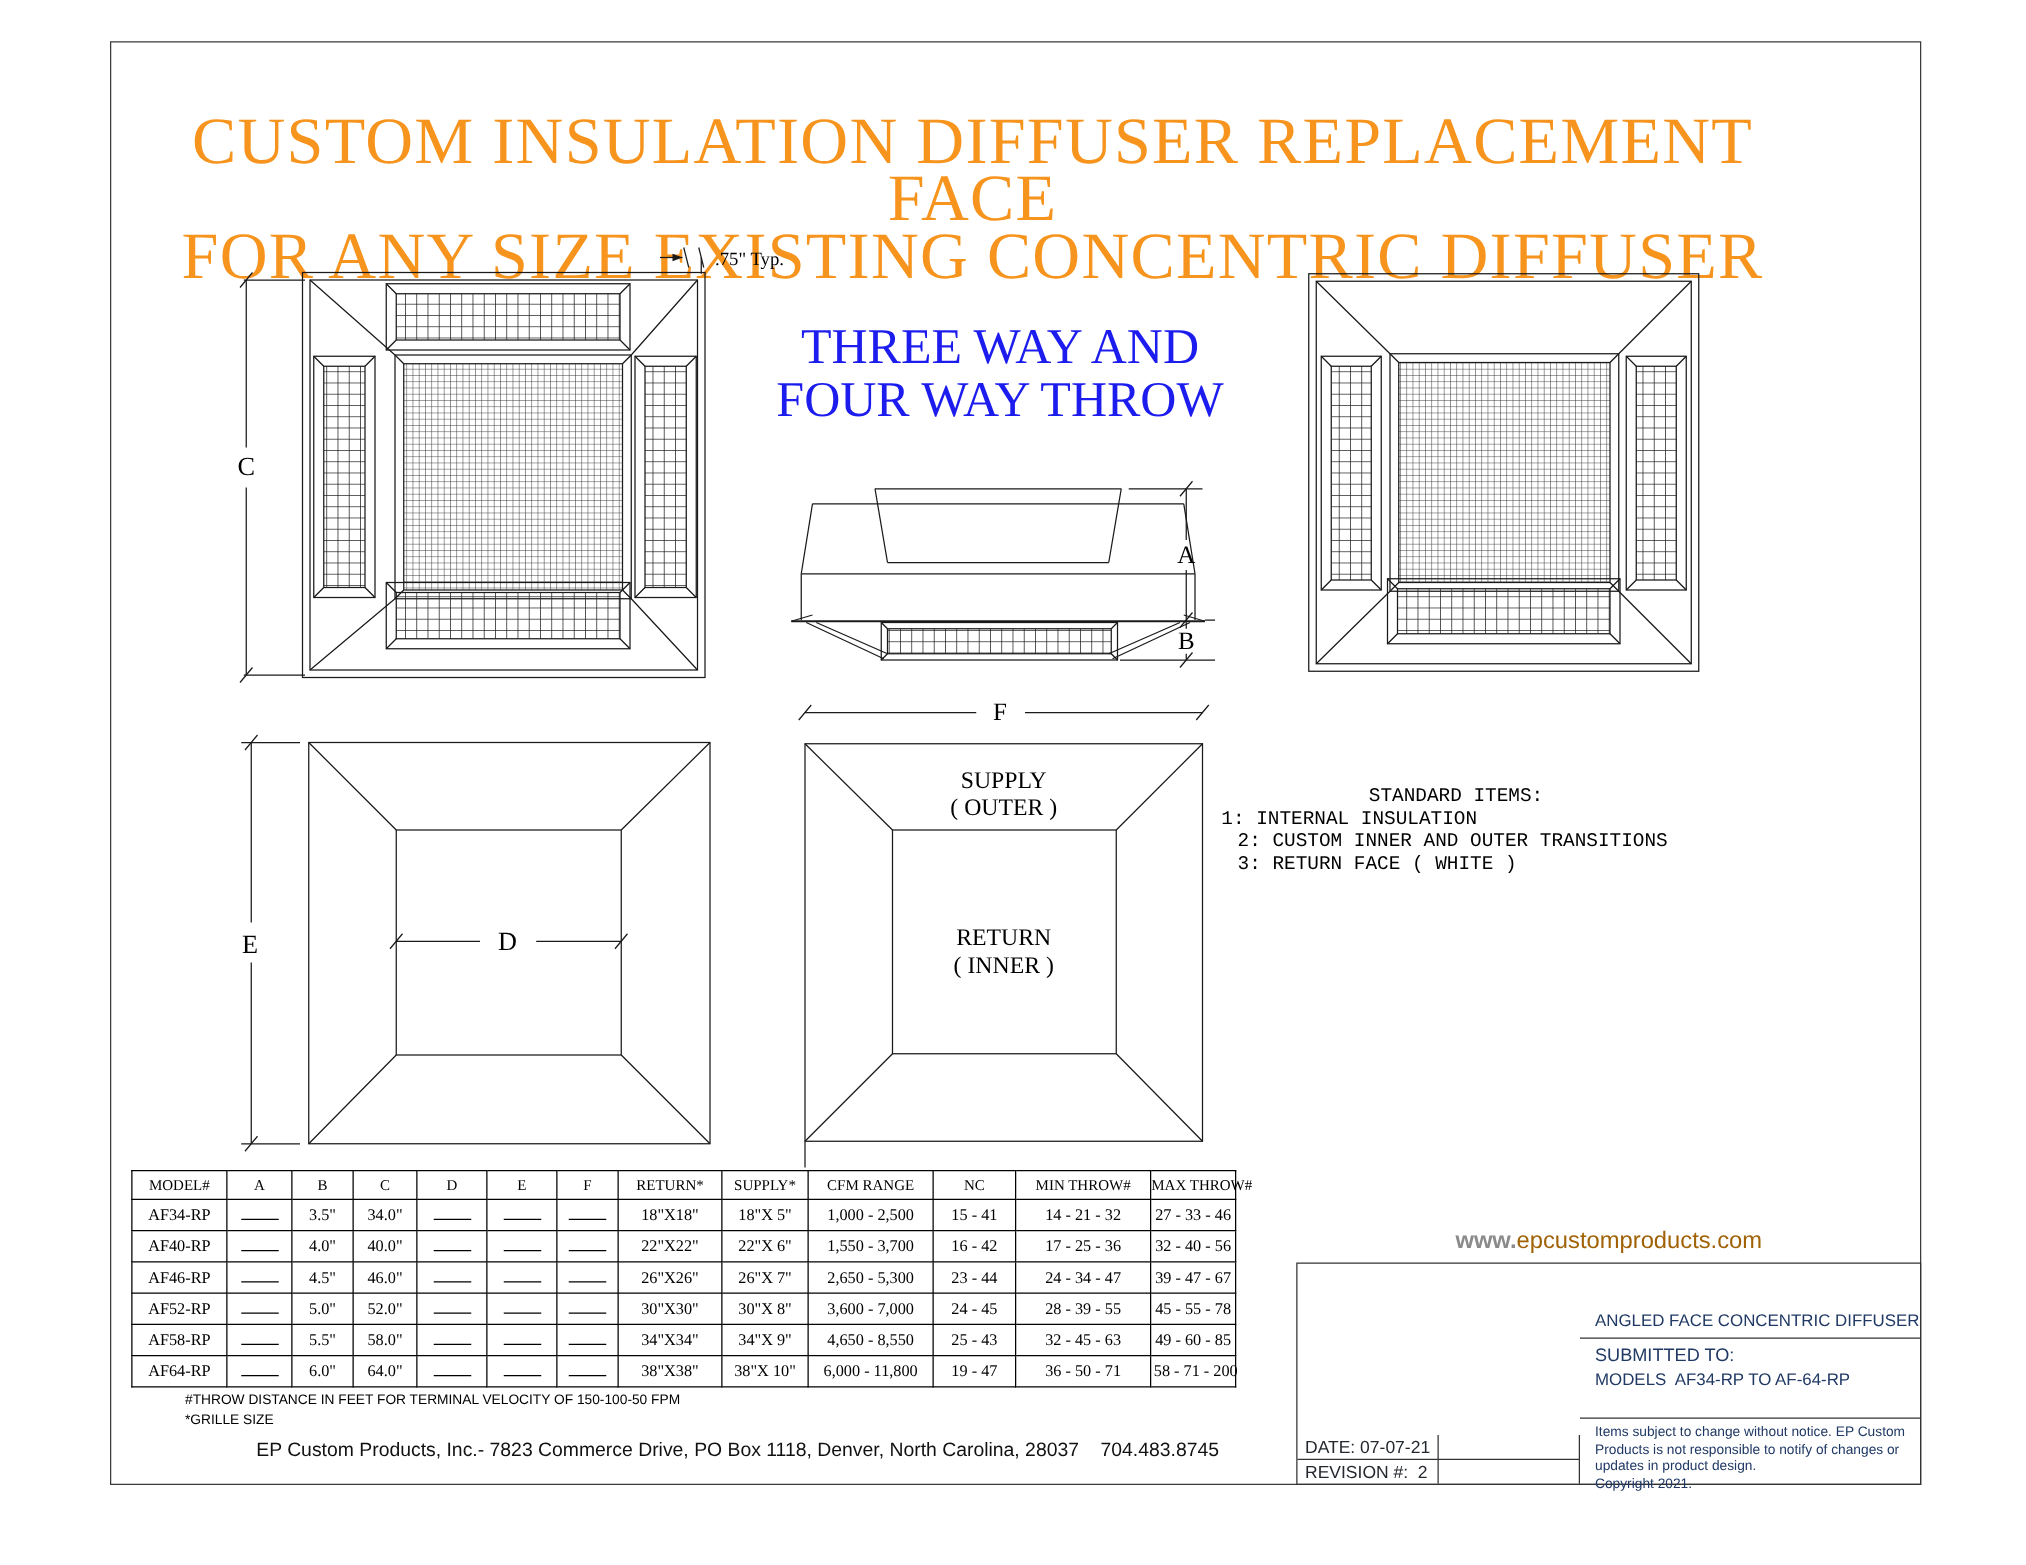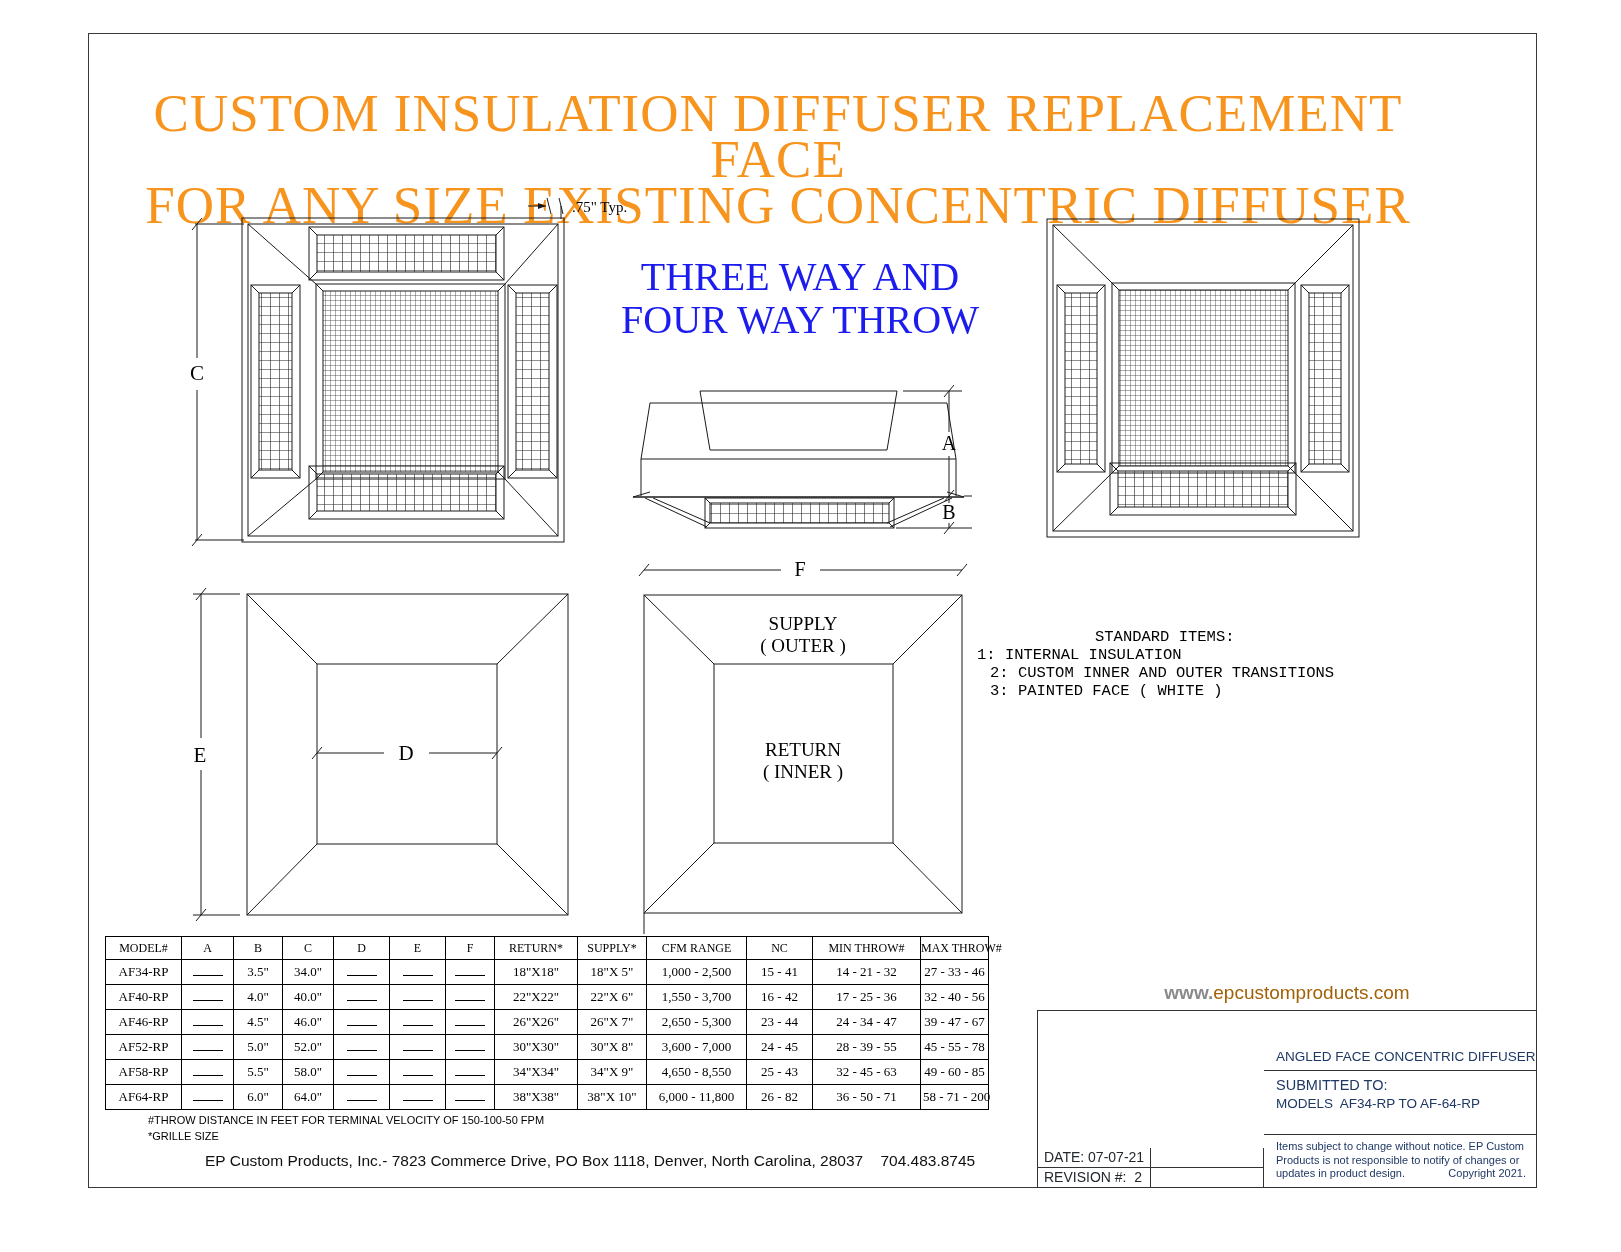--- a/index.html
+++ b/index.html
@@ -48,21 +48,21 @@
   .tb-rev{position:absolute;left:0;top:157px;width:113px;height:19px;border-right:1px solid #333;
           font-size:14px;padding:1px 0 0 6px;color:#23272e;white-space:pre;}
   .tb-rev-empty{position:absolute;left:113px;top:157px;width:113px;height:19px;
                 border-right:1px solid #333;}
   .tb-doc-title{position:absolute;left:226px;top:0;width:272px;height:60px;border-bottom:1px solid #333;
                 padding:7px 0 0 12px;color:#1F3864;font-size:13.5px;line-height:15.5px;white-space:pre;}
   .tb-submitted{position:absolute;left:226px;top:60px;width:272px;height:64px;border-bottom:1px solid #333;
                 padding:6px 0 0 12px;font-size:14.5px;color:#1F3864;}
   .tb-disclaimer{position:absolute;left:226px;top:124px;width:272px;height:52px;
                  padding:5px 10px 0 12px;font-size:11px;line-height:13.5px;color:#1F3864;}
-  .tb-disclaimer .l3{display:flex;justify-content:space-between;}
+  .tb-disclaimer .l3{display:flex;justify-content:space-between;flex-direction:column;}
   svg text{font-family:"Liberation Serif",serif;}
 </style>
 </head>
 <body>
 
 <div id="sheet">
   <div class="sheet-border"></div>
 
   <div class="page-title">
     <div>CUSTOM INSULATION DIFFUSER REPLACEMENT FACE</div>
@@ -194,21 +194,21 @@
     <text x="803" y="630" font-size="19" fill="#000" text-anchor="middle">SUPPLY</text>
     <text x="803" y="652" font-size="19" fill="#000" text-anchor="middle">( OUTER )</text>
     <text x="803" y="756" font-size="19" fill="#000" text-anchor="middle">RETURN</text>
     <text x="803" y="778" font-size="19" fill="#000" text-anchor="middle">( INNER )</text>
   </svg>
 
   <div class="std-items">
     <div class="heading">STANDARD ITEMS:</div>
     <div class="it1">1: INTERNAL INSULATION</div>
     <div class="it2">2: CUSTOM INNER AND OUTER TRANSITIONS</div>
-    <div class="it3">3: PAINTED FACE ( WHITE )</div>
+    <div class="it3">3: RETURN FACE ( WHITE )</div>
   </div>
 
   <table class="spec-table">
     <colgroup>
       <col style="width:76px">
         <col style="width:52px">
         <col style="width:49px">
         <col style="width:51px">
       <col style="width:56px">
         <col style="width:56px">
@@ -317,21 +317,21 @@
           <td>AF64-RP</td>
           <td><span class="blank"></span></td>
           <td>6.0"</td>
           <td>64.0"</td>
           <td><span class="blank"></span></td>
           <td><span class="blank"></span></td>
           <td><span class="blank"></span></td>
           <td>38"X38"</td>
           <td>38"X 10"</td>
           <td>6,000 - 11,800</td>
-          <td>26 - 82</td>
+          <td>19 - 47</td>
           <td>36 - 50 - 71</td>
           <td>58 - 71 - 200</td>
         </tr>
       </tbody>
   </table>
 
   <div class="footnote" id="footnote1">#THROW DISTANCE IN FEET FOR TERMINAL VELOCITY OF 150-100-50 FPM</div>
   <div class="footnote" id="footnote2">*GRILLE SIZE</div>
   <div class="address">EP Custom Products, Inc.- 7823 Commerce Drive, PO Box 1118, Denver, North Carolina, 28037    704.483.8745</div>
 

